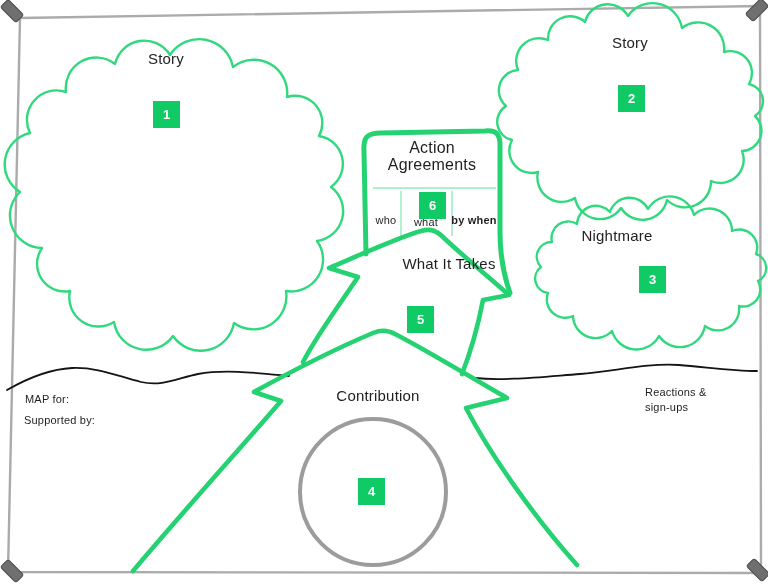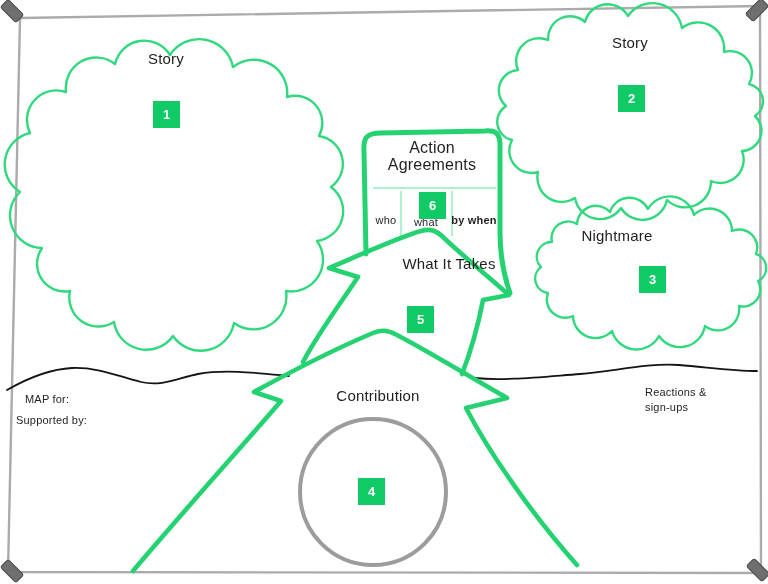--- a/index.html
+++ b/index.html
@@ -88,21 +88,21 @@
   </div>
 
   <div class="lbl col-head" style="left:386px;top:180px;">who</div>
   <div class="lbl col-head" style="left:426px;top:182px;">what</div>
   <div class="lbl col-head" style="left:474px;top:180px;font-weight:bold;">by when</div>
 
   <div class="lbl" style="left:427px;top:263px;margin-left:22px;">What It Takes</div>
   <div class="lbl" style="left:378px;top:382px;margin-top:13px;">Contribution</div>
 
   <div class="lbl left-anchor foot" style="left:25px;top:392px;">MAP for:</div>
-  <div class="lbl left-anchor foot" style="left:16px;top:413px;">Supported by:</div>
+  <div class="lbl left-anchor foot" style="left:24px;top:413px;">Supported by:</div>
   <div class="lbl left-anchor foot" style="left:645px;top:385px;">
     <div>Reactions &amp;</div>
     <div>sign-ups</div>
   </div>
 
   <div class="badge" style="left:153px;top:101px;">1</div>
   <div class="badge" style="left:618px;top:85px;">2</div>
   <div class="badge" style="left:639px;top:266px;">3</div>
   <div class="badge" style="left:358px;top:478px;">4</div>
   <div class="badge" style="left:407px;top:306px;">5</div>

